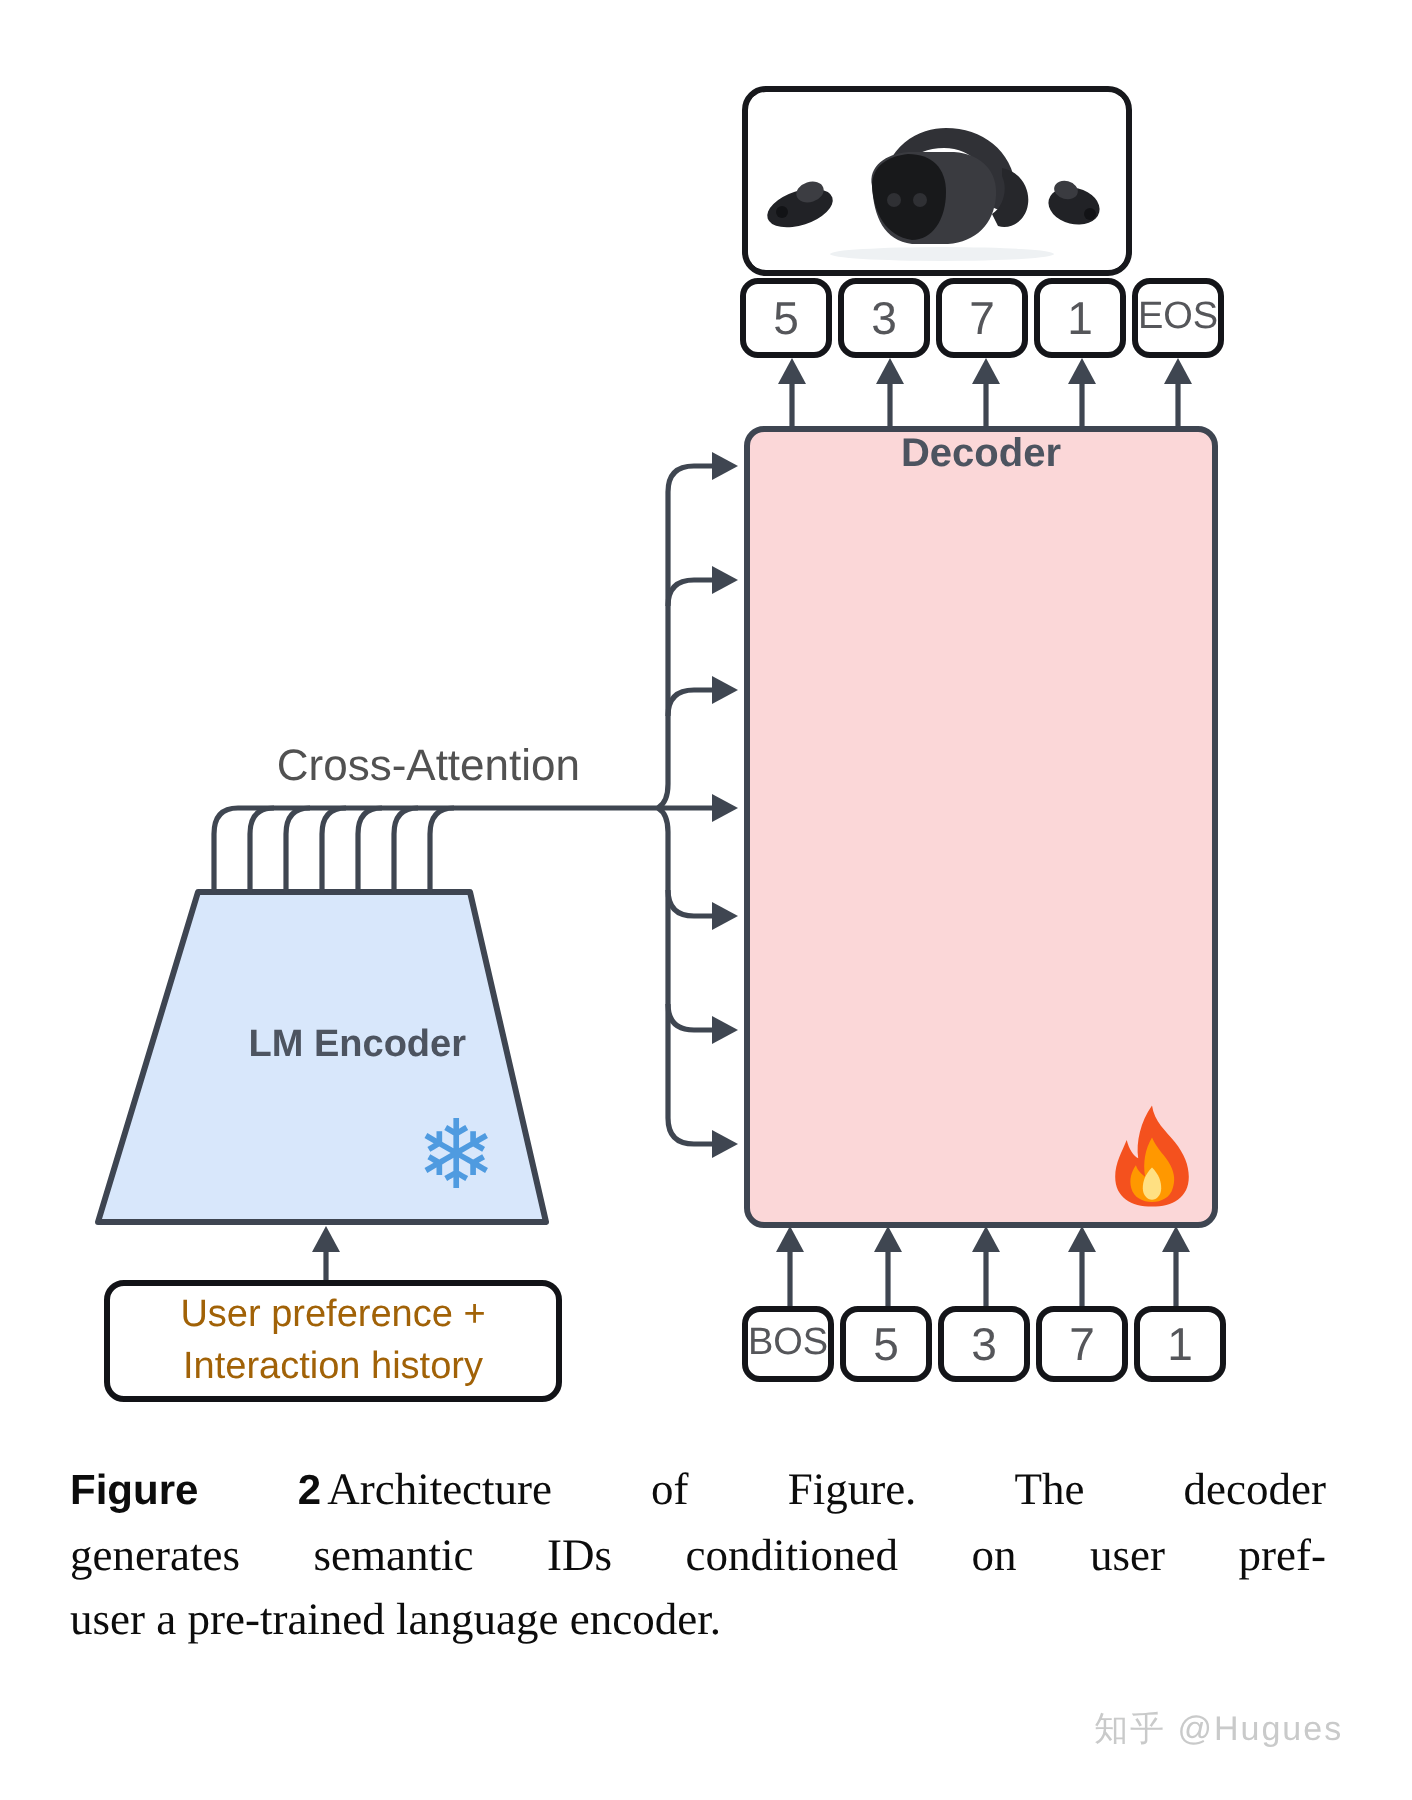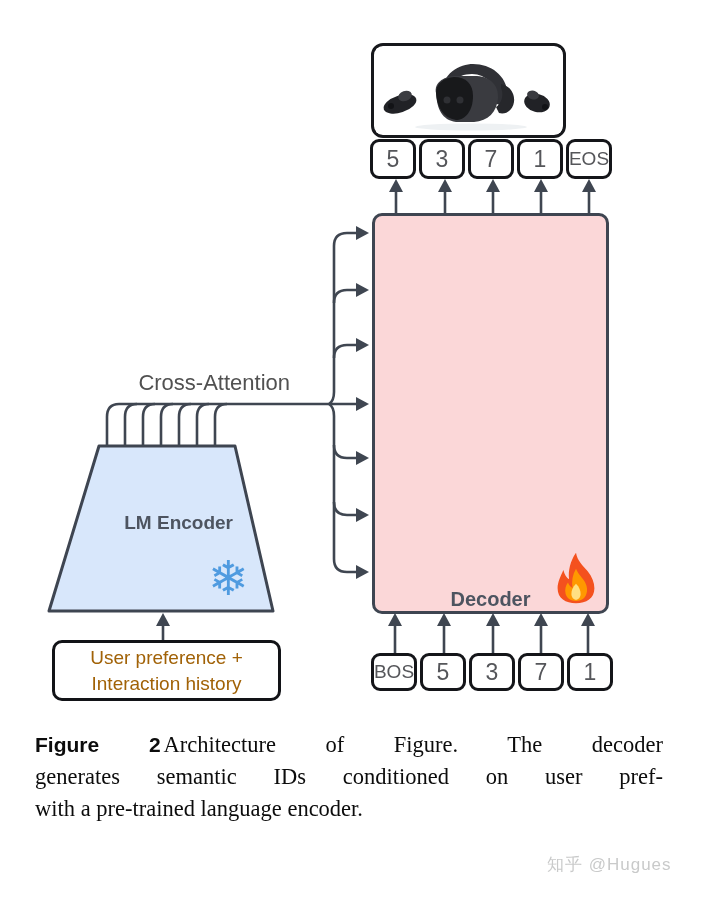--- a/index.html
+++ b/index.html
@@ -16,21 +16,21 @@
   .token-row.top{left:370px;top:139px;}
   .token-row.bottom{left:371px;top:653px;}
   .token{width:46px;height:40px;box-sizing:border-box;border:3px solid #141519;border-radius:9px;
     background:#fff;display:flex;align-items:center;justify-content:center;
     font-size:23px;color:#55565a;}
   .token-row.bottom .token{height:38px;}
   .token.small{font-size:19px;}
 
   .decoder{position:absolute;left:372px;top:213px;width:237px;height:401px;box-sizing:border-box;
     border:3px solid #3e4551;border-radius:10px;background:#fbd7d8;
-    display:flex;align-items:flex-end;justify-content:center;}
+    display:flex;align-items:flex-start;justify-content:center;}
   .decoder .dlabel{font-weight:bold;font-size:20px;color:#4d5460;}
   .flame{position:absolute;right:7px;bottom:4px;}
 
   .encoder-label{position:absolute;left:93px;top:512px;width:140px;text-align:right;
     font-weight:bold;font-size:19px;color:#4d5460;}
   .snowflake{position:absolute;left:208px;top:554px;font-size:48px;line-height:1;
     color:#4f9be0;font-family:"DejaVu Sans",sans-serif;}
 
   .xattn{position:absolute;left:138px;top:370px;width:152px;text-align:right;
     font-size:22px;color:#515151;white-space:nowrap;}
@@ -164,18 +164,18 @@
     <div class="token small">BOS</div>
     <div class="token">5</div>
     <div class="token">3</div>
     <div class="token">7</div>
     <div class="token">1</div>
   </div>
 
   <div class="caption">
     <div class="cap-line just"><span class="cap-label">Figure 2</span><span>Architecture of Figure. The decoder</span></div>
     <div class="cap-line just">generates semantic IDs conditioned on user pref-</div>
-    <div class="cap-line">with a pre-trained language encoder.</div>
+    <div class="cap-line">user a pre-trained language encoder.</div>
   </div>
 
   <div class="watermark">知乎 @Hugues</div>
 
 </div>
 
 </body></html>

